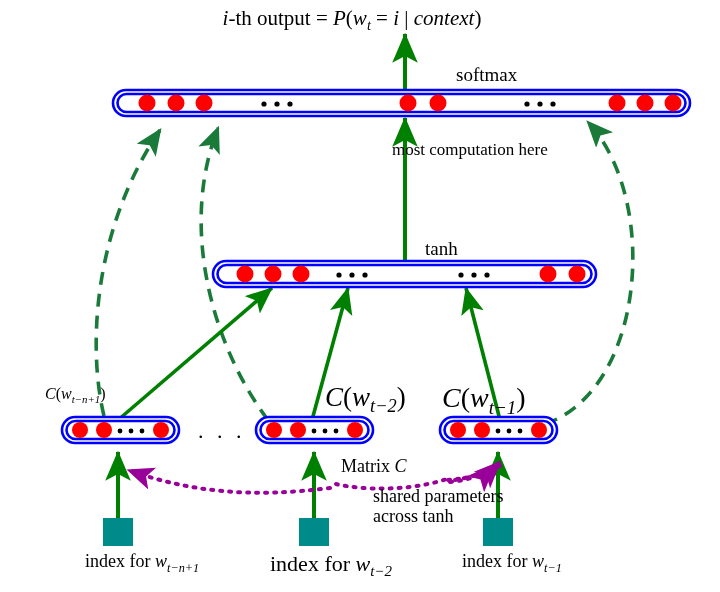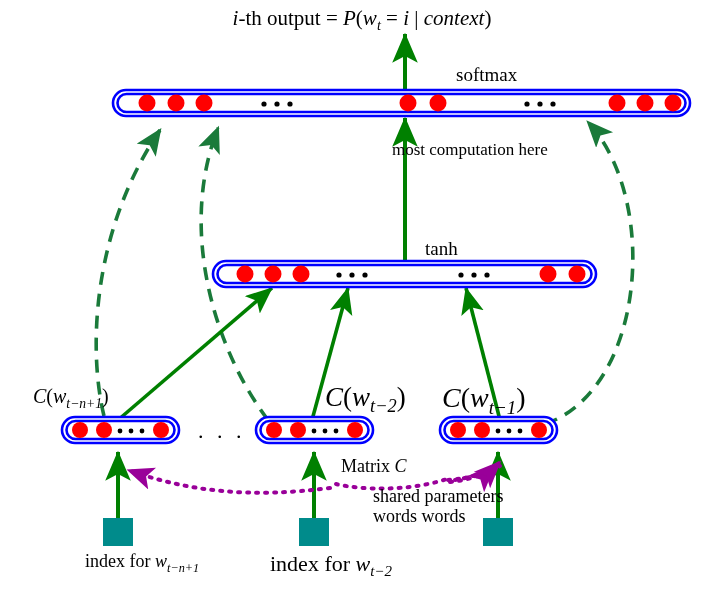--- a/index.html
+++ b/index.html
@@ -26,28 +26,28 @@
   .lbl {
     position: absolute;
     white-space: nowrap;
     color: #000;
     font-family: "Liberation Serif", "DejaVu Serif", serif;
   }
   .it { font-style: italic; }
   sub { font-size: 0.68em; font-style: italic; }
   .topformula {
     font-size: 21px;
-    left: 16px; top: 6px;
+    left: 6px; top: 6px;
     width: 692px;
     text-align: center;
   }
   .softmax-lbl { font-size: 19px; left: 408px; top: 64px; margin-left: 48px; }
   .tanh-lbl { font-size: 19px; left: 425px; top: 238px; }
   .mostcomp { font-size: 17px; left: 368px; top: 140px; margin-left: 24px; }
-  .c1-lbl { font-size: 20px; left: 33px; top: 385px; }
+  .c1-lbl { font-size: 16px; left: 45px; top: 385px; }
   .c2-lbl { font-size: 27px; left: 325px; top: 382px; }
   .c3-lbl { font-size: 28px; left: 442px; top: 382px; }
   .ellipsis-mid { font-size: 22px; letter-spacing: 4px; left: 198px; top: 418px; }
   .tablelookup {
     font-size: 18px; left: 33px; top: 455px; line-height: 1.12;
     white-space: normal; width: 95px;
   }
   .matrixc { font-size: 18px; left: 341px; top: 456px; }
   .sharedparams {
     font-size: 18px; left: 341px; top: 486px; line-height: 1.12;
@@ -216,25 +216,28 @@
 
   <div class="lbl ellipsis-mid">. . .</div>
 
 
   <div class="lbl matrixc">
     <span>Matrix </span><span class="it">C</span>
   </div>
 
   <div class="lbl sharedparams">
     <span>shared parameters</span><br>
-    <span>words words</span>
+    <span>across tanh</span>
   </div>
 
   <div class="lbl idx1">
     <span>index for </span><span class="it">w</span><sub>t−n+1</sub>
   </div>
 
   <div class="lbl idx2">
     <span>index for </span><span class="it">w</span><sub>t−2</sub>
   </div>
 
+  <div class="lbl idx3">
+    <span>index for </span><span class="it">w</span><sub>t−1</sub>
+  </div>
 
 </div>
 
 </body></html>

